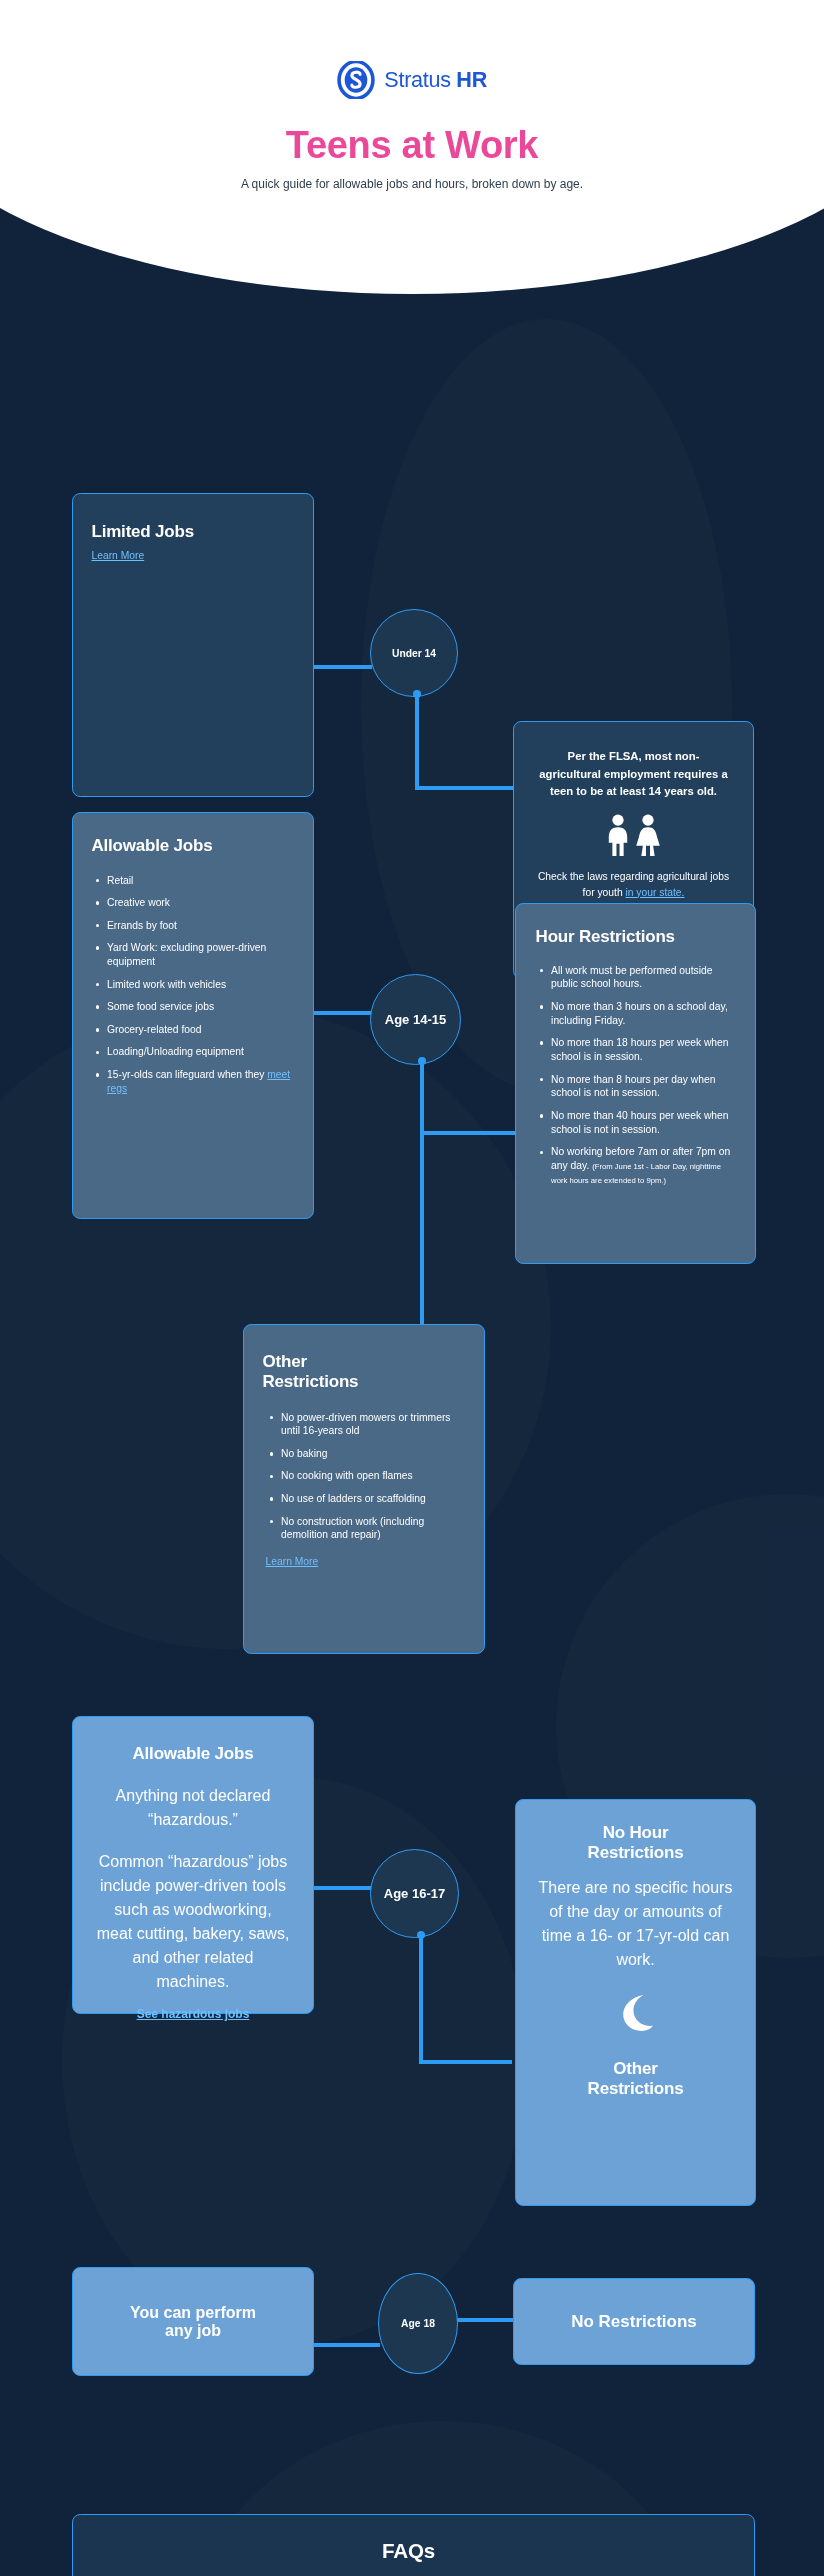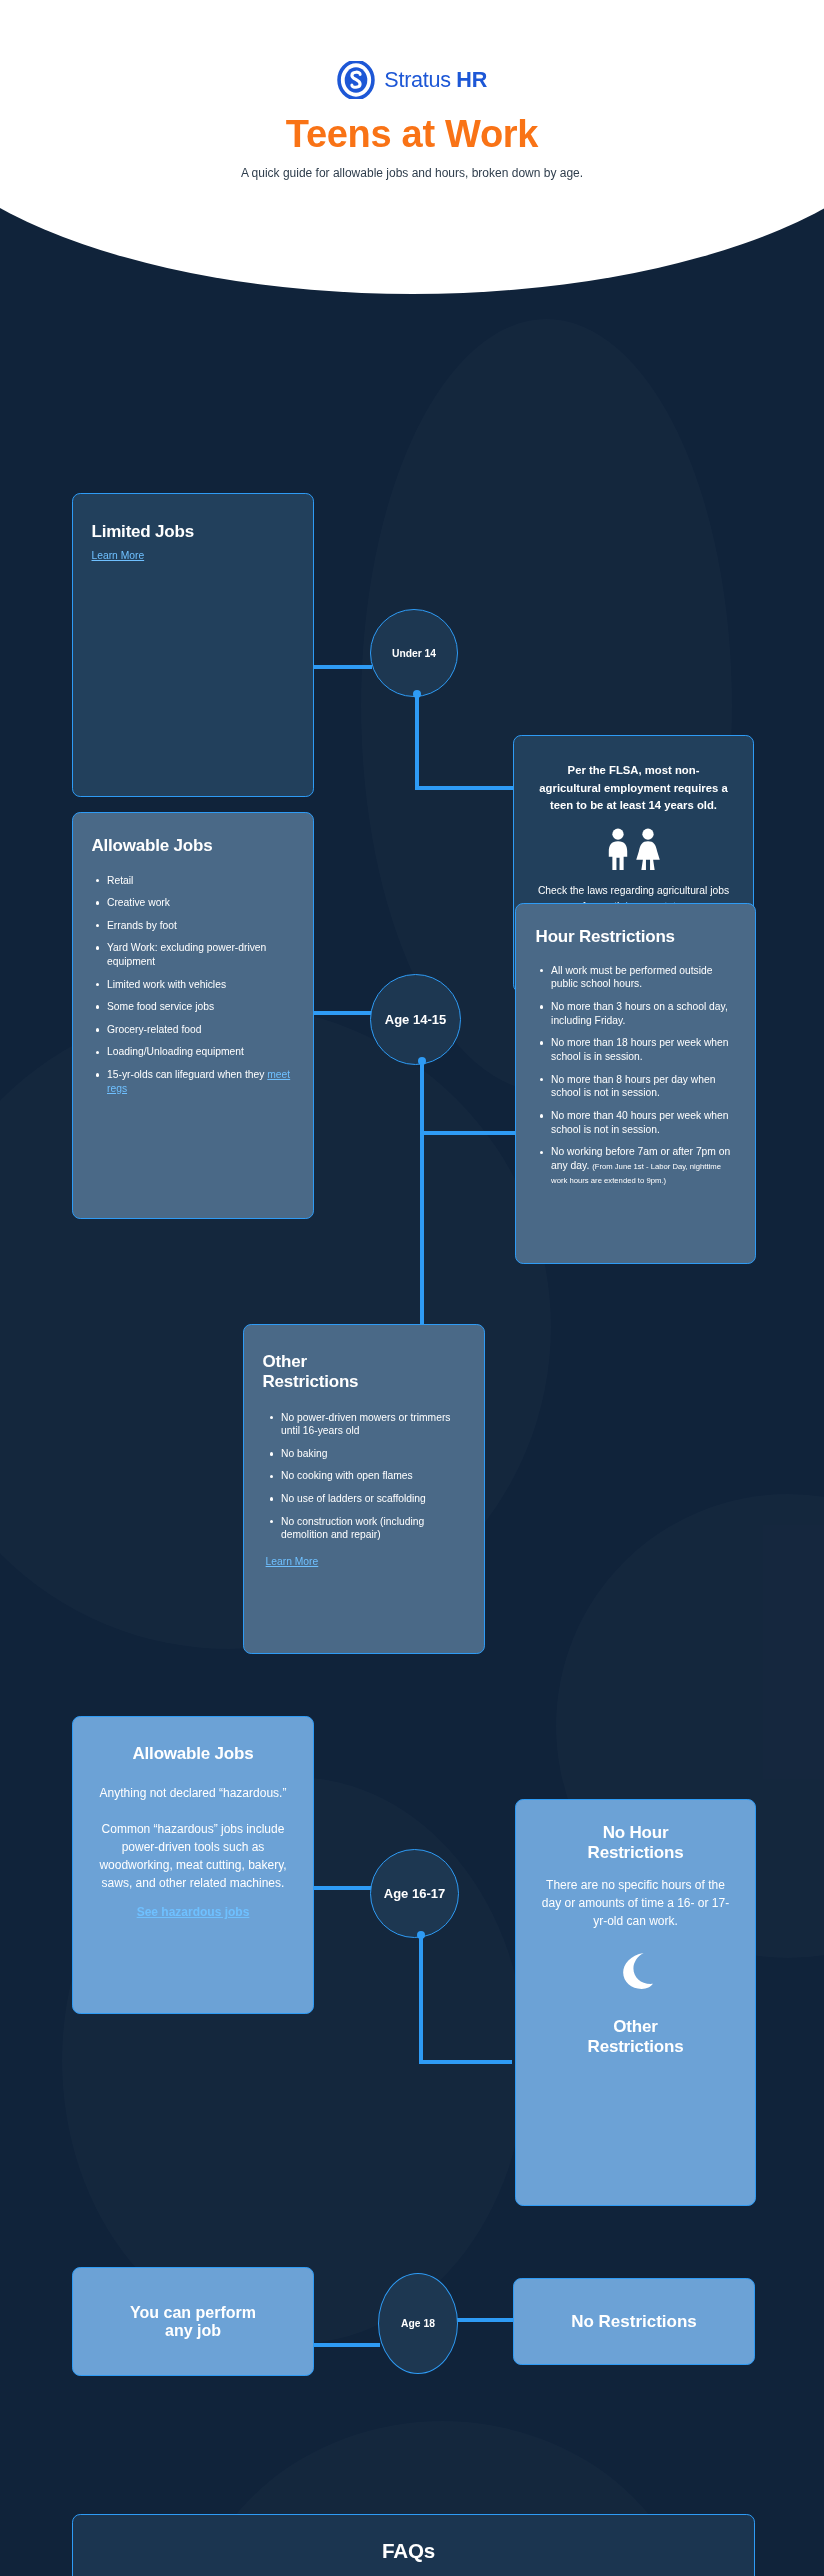--- a/index.html
+++ b/index.html
@@ -29,22 +29,22 @@
   #header-inner {
     position:absolute; left:0; top:0; width:824px; z-index:3;
     display:flex; flex-direction:column; align-items:center;
     padding-top:61px;
   }
   #logo-row { display:flex; align-items:center; gap:9.3px; }
   #logo-mark { width:38px; height:38px; flex:0 0 auto; }
   #logo-text { font-size:21.6px; font-weight:400; color:#1d57d6; letter-spacing:-0.3px; }
   #logo-text b { font-weight:800; }
   #page-title {
-    margin-top:14px; font-size:38px; font-weight:800;
-    color:#f97316; letter-spacing:-0.3px;
+    margin-top:25px; font-size:38px; font-weight:800;
+    color:#ec4899; letter-spacing:-0.3px;
   }
   #page-subtitle {
     margin-top:9.3px; font-size:12px; line-height:1.45; color:#2e3d4c;
     text-align:center; width:412px;
   }
 
   
   .card {
     position:absolute; border:1.5px solid #2e9bf5; border-radius:8.2px;
     z-index:5;
@@ -58,21 +58,21 @@
   .card h2.center { text-align:center; }
   .card ul { list-style:none; }
   .card li {
     position:relative; padding-left:15.5px; margin-bottom:8.8px;
     font-size:10.3px; line-height:1.34;
   }
   .card li:before {
     content:""; position:absolute; left:4.1px; top:5.2px;
     width:3.6px; height:3.6px; border-radius:50%; background:#ffffff;
   }
-  .card p { font-size:12px; line-height:1.5; }
+  .card p { font-size:16px; line-height:1.5; }
   a.lnk { color:#6fc0ff; text-decoration:underline; }
   .sm { font-size:7.7px; }
 
   
   .badge {
     position:absolute; border-radius:50%;
     background:#1d3751; border:1.5px solid #2e9bf5;
     display:flex; align-items:center; justify-content:center;
     font-size:10.3px; font-weight:700; z-index:7;
   }
@@ -122,21 +122,21 @@
 <div class="conn" style="left:415px; top:694px; width:3.6px; height:95px;"></div>
 <div class="conn" style="left:415px; top:786px; width:98px; height:3.6px;"></div>
 
 <div class="card dark" id="card-limited-jobs" style="left:72px; top:493px; width:242px; height:304px;">
   <div style="padding:28px 20.6px 0 18.5px;">
     <h2>Limited Jobs</h2>
     <a class="lnk" href="#" style="display:inline-block; margin-top:8.2px; font-size:10.3px;">Learn More</a>
   </div>
 </div>
 
-<div class="card dark" id="card-flsa" style="left:513px; top:721px; width:241px; height:258px;margin-top:14px;">
+<div class="card dark" id="card-flsa" style="left:513px; top:721px; width:241px; height:258px;">
   <div style="padding:26px 23px 0 23px; text-align:center;">
     <p style="font-size:11.3px; font-weight:700; line-height:1.55;">Per the FLSA, most non-agricultural employment requires a teen to be at least 14 years old.</p>
     <div class="figs">
       <svg width="24" height="43" viewBox="0 0 46 84">
         <circle cx="23" cy="12" r="11" fill="#fff"></circle>
         <path d="M23 26 C10 26 5 34 5 46 L5 56 L12 56 L12 82 L20 82 L20 58 L26 58 L26 82 L34 82 L34 56 L41 56 L41 46 C41 34 36 26 23 26 Z" fill="#fff"></path>
       </svg>
       <svg width="26" height="43" viewBox="0 0 50 84">
         <circle cx="25" cy="12" r="11" fill="#fff"></circle>
         <path d="M25 26 C14 26 10 32 7 46 L2 62 L15 62 L12 82 L21 82 L21 62 L29 62 L29 82 L38 82 L35 62 L48 62 L43 46 C40 32 36 26 25 26 Z" fill="#fff"></path>

